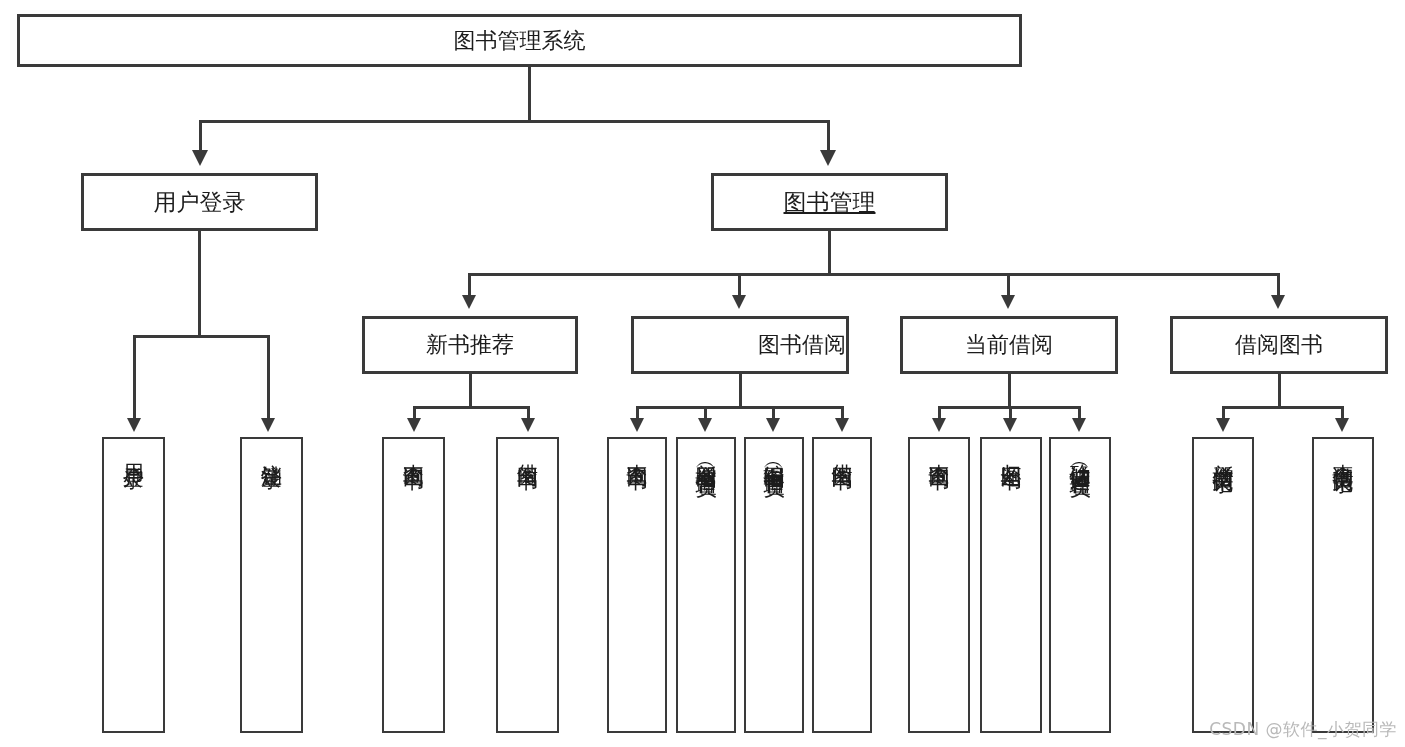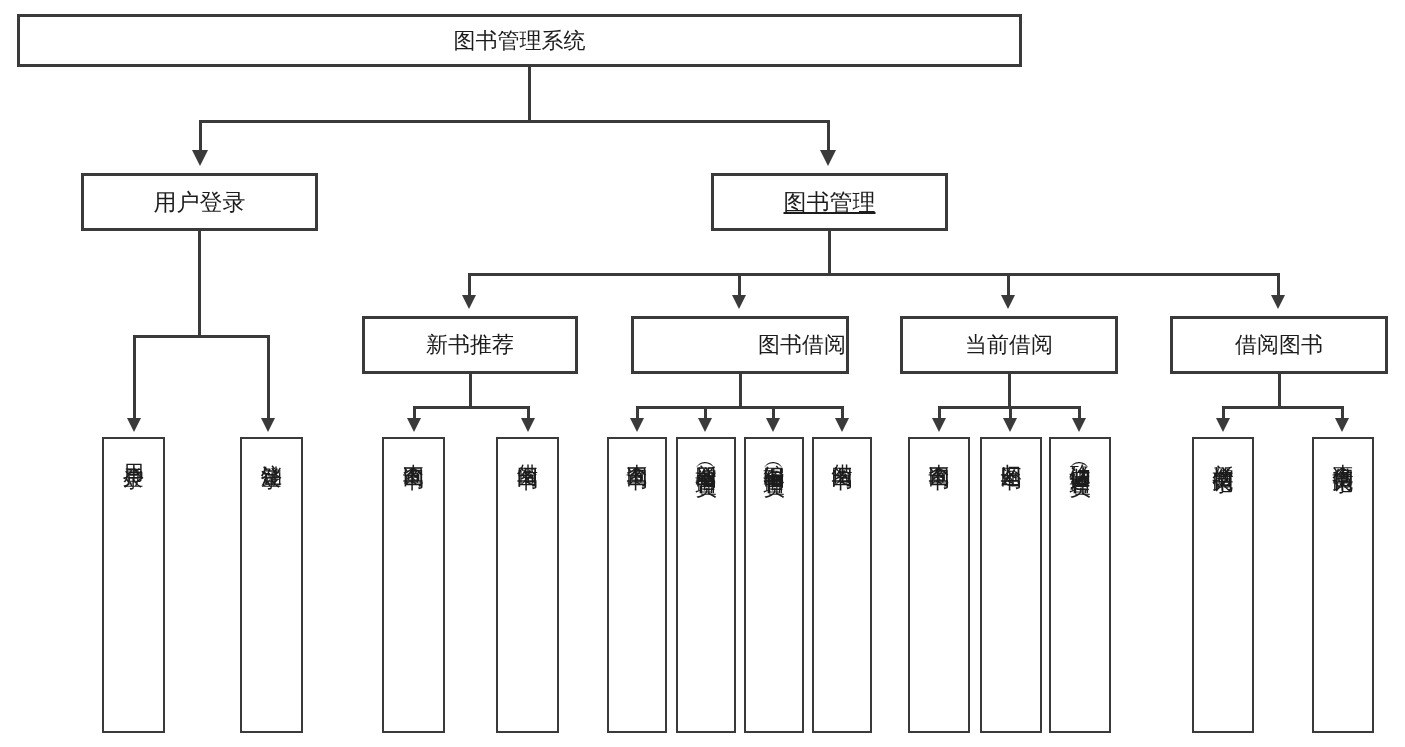--- a/index.html
+++ b/index.html
@@ -230,14 +230,15 @@
     <span class="node-label">确认归还（管理员）</span>
   </div>
 
   <div class="node leaf" style="left:1192px; top:437px; width:62px; height:296px;">
     <span class="node-label">新增借阅记录</span>
   </div>
   <div class="node leaf" style="left:1312px; top:437px; width:62px; height:296px;">
     <span class="node-label">查询借阅记录</span>
   </div>
 
+  <div id="watermark">CSDN @软件_小贺同学</div>
 
 </div>
 
 </body></html>

